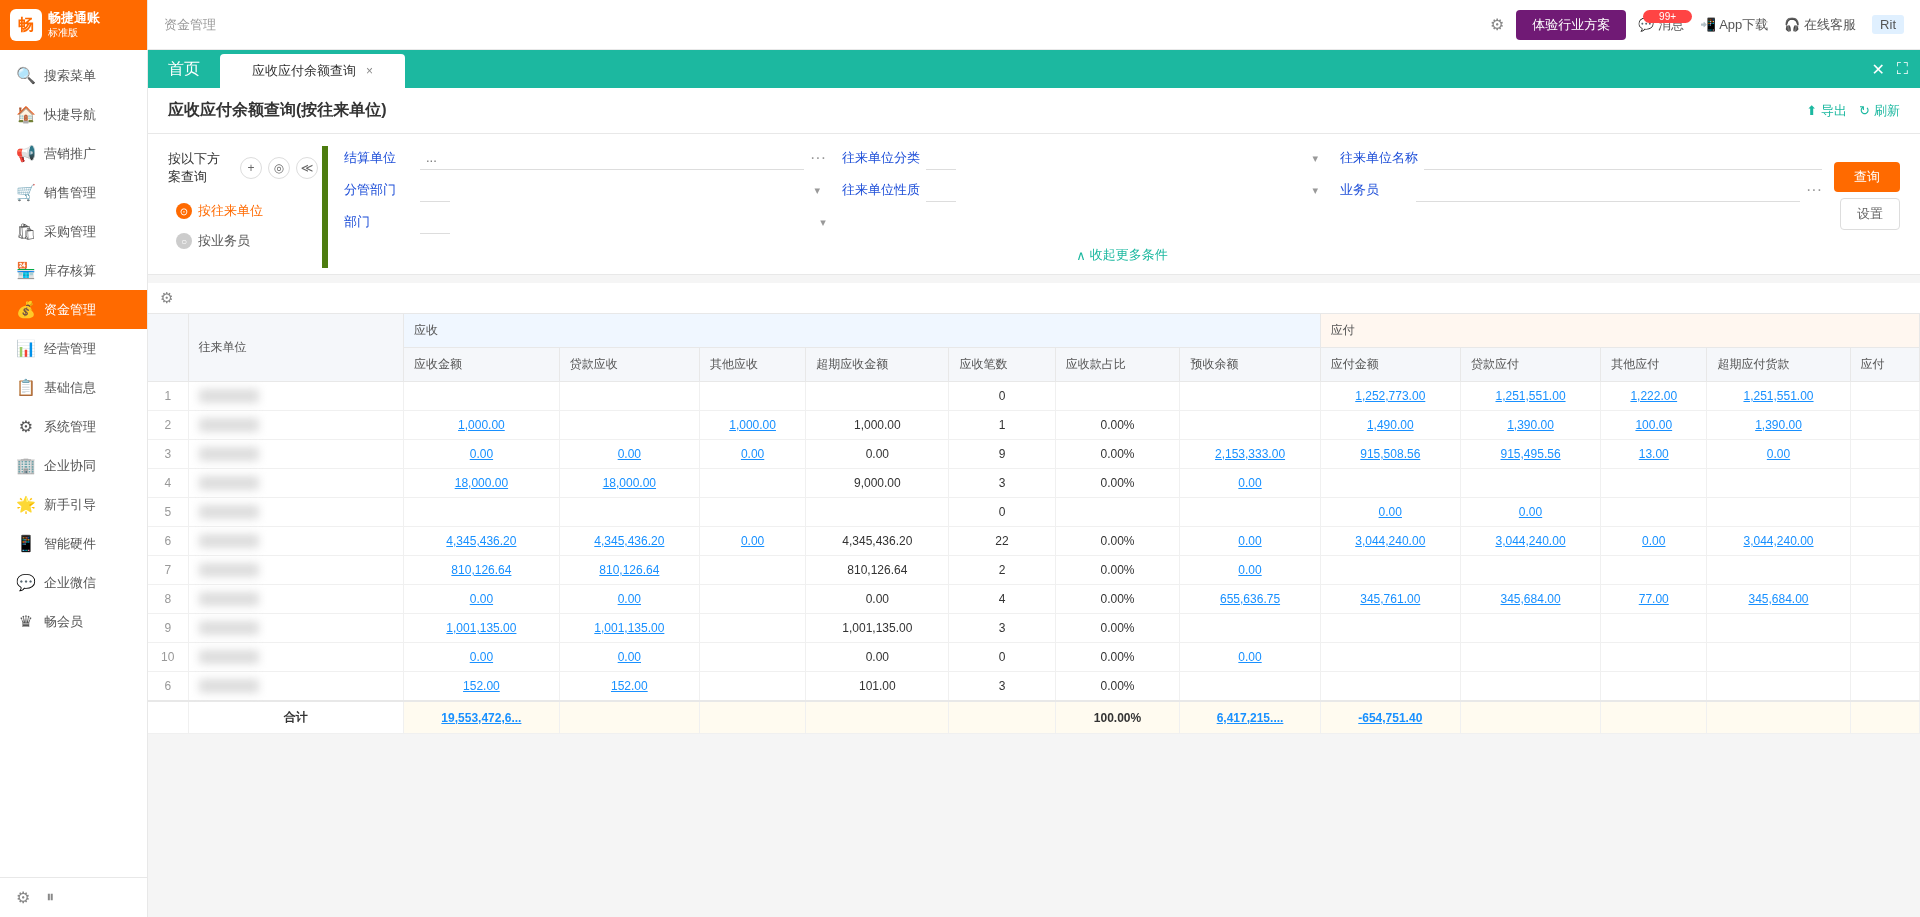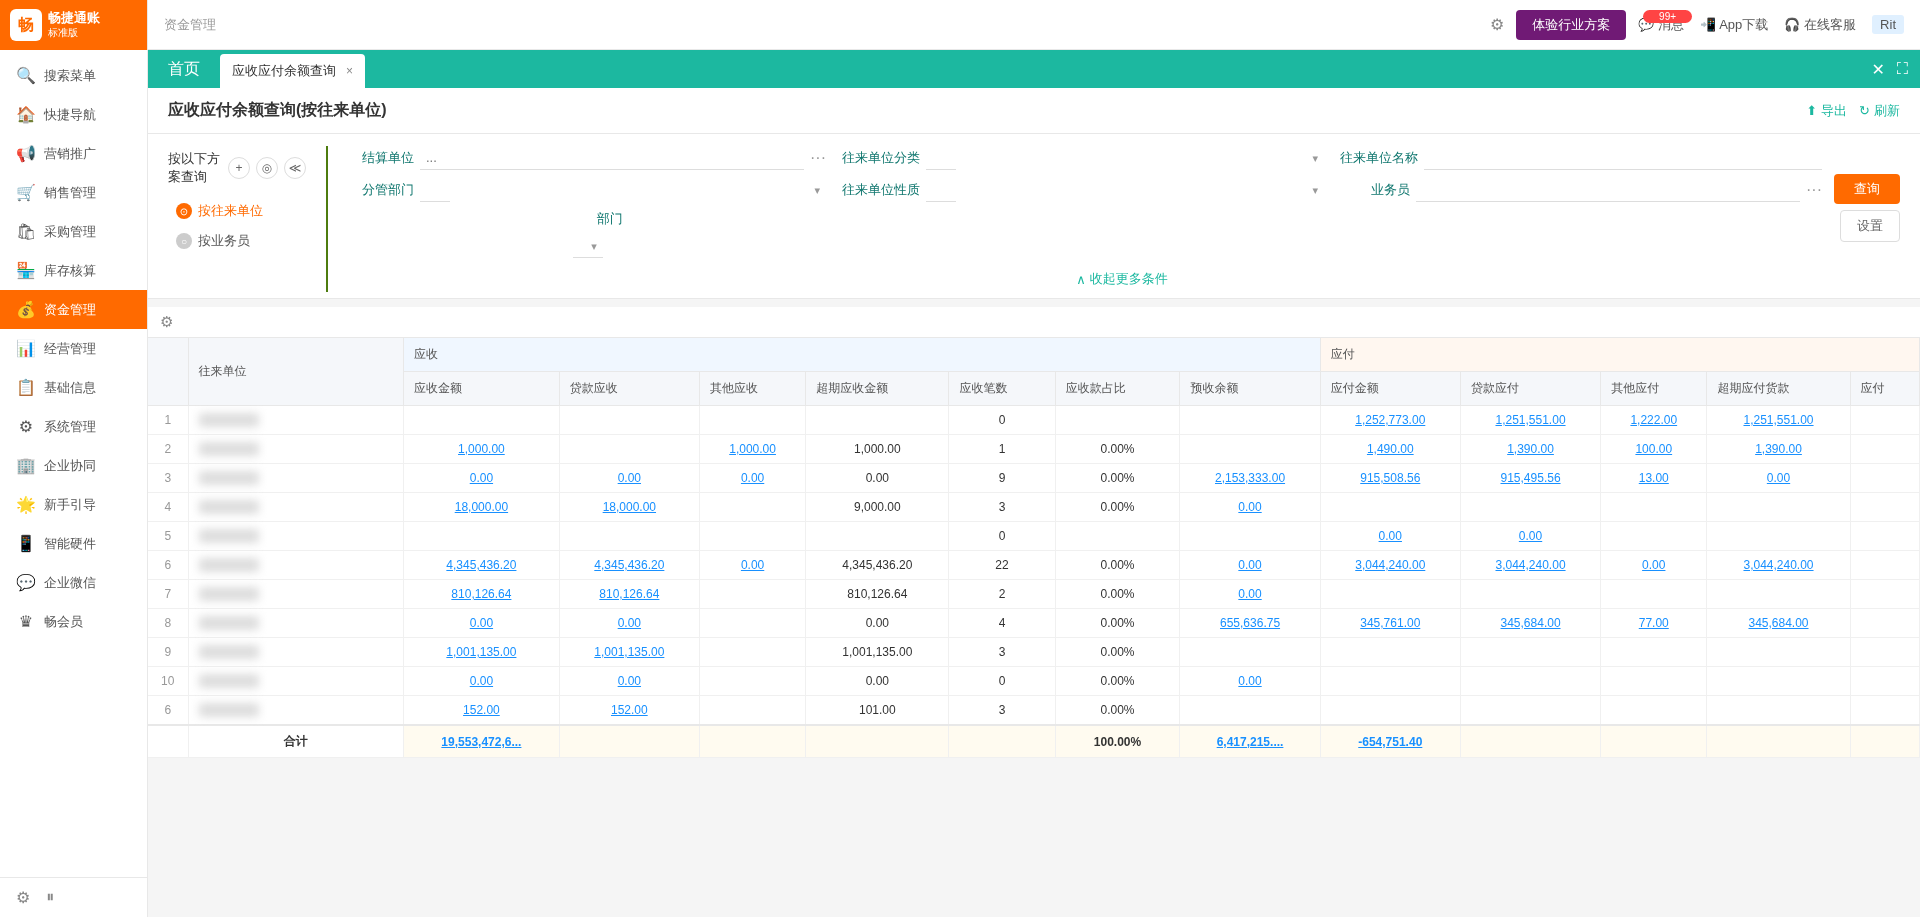--- a/index.html
+++ b/index.html
@@ -39,21 +39,21 @@
     .topbar-actions .badge-wrap { position: relative; }
     .topbar-actions .badge { position: absolute; top: -6px; right: -8px; background: #ff4444; color: #fff; font-size: 10px; border-radius: 8px; padding: 1px 16px; }
     .gear-icon { font-size: 16px; color: #888; cursor: pointer; }
 
     
     .tabbar {
       position: fixed; left: 148px; top: 50px; right: 0; height: 38px;
       background: #1cb8a0; display: flex; align-items: stretch; z-index: 98;
     }
     .tab-item {
-      display: flex; align-items: center; padding: 0 12px; font-size: 13px; cursor: pointer; gap: 6px;
+      display: flex; align-items: center; padding: 0 32px; font-size: 13px; cursor: pointer; gap: 6px;
     }
     .tab-item.home { color: #fff; font-size: 16px; padding: 0 20px; }
     .tab-item.active { background: #fff; color: #333; border-radius: 4px 4px 0 0; margin-top: 4px; }
     .tab-close { font-size: 12px; color: #888; margin-left: 4px; }
     .tabbar-right { margin-left: auto; display: flex; align-items: center; padding: 0 12px; gap: 12px; }
     .tabbar-right-icon { color: #fff; font-size: 16px; cursor: pointer; }
 
     
     .main-content {
       margin-left: 148px; margin-top: 88px; padding: 0; height: calc(100vh - 88px); overflow-y: auto; background: #f5f5f5;
@@ -63,29 +63,29 @@
     }
     .page-title { font-size: 16px; font-weight: bold; color: #333; }
     .page-actions { display: flex; gap: 12px; align-items: center; }
     .action-btn { display: flex; align-items: center; gap: 4px; color: #1cb8a0; font-size: 13px; cursor: pointer; }
 
     
     .filter-area {
       background: #fff; padding: 12px 20px 6px; border-bottom: 1px solid #e8e8e8;
     }
     .filter-sidebar-wrap { display: flex; gap: 0; }
-    .filter-left { width: 160px; border-right: 2px solid #4d7c0f; padding-right: 20px; padding-top: 4px; }
+    .filter-left { width: 160px; border-right: 6px solid #4d7c0f; padding-right: 4px; padding-top: 4px; }
     .filter-left-item { display: flex; align-items: center; gap: 6px; padding: 6px 8px; border-radius: 4px; cursor: pointer; font-size: 13px; color: #555; }
     .filter-left-item.active { color: #ff6a00; }
     .filter-left-item .orange-dot { width: 16px; height: 16px; border-radius: 50%; background: #ff6a00; display: flex; align-items: center; justify-content: center; color: #fff; font-size: 10px; }
     .filter-left-item .gray-dot { width: 16px; height: 16px; border-radius: 50%; background: #ccc; display: flex; align-items: center; justify-content: center; color: #fff; font-size: 10px; }
     .filter-right { flex: 1; padding-left: 16px; }
     .filter-row { display: flex; gap: 16px; margin-bottom: 8px; align-items: center; }
     .filter-field { display: flex; align-items: center; gap: 6px; flex: 1; }
-    .filter-label { color: #0f766e; font-size: 13px; white-space: nowrap; min-width: 70px; text-align: right; }
+    .filter-label { color: #1d4ed8; font-size: 13px; white-space: nowrap; min-width: 70px; }
     .filter-input {
       flex: 1; border: none; border-bottom: 1px solid #ddd; padding: 4px 6px; font-size: 13px; color: #333; background: transparent; outline: none;
     }
     .filter-select {
       flex: 1; border: none; border-bottom: 1px solid #ddd; padding: 4px 24px 4px 6px; font-size: 13px; color: #333; background: transparent; outline: none; appearance: none; cursor: pointer;
     }
     .select-wrap { flex: 1; position: relative; }
     .select-arrow { position: absolute; right: 6px; top: 50%; transform: translateY(-50%); color: #999; font-size: 11px; pointer-events: none; }
     .dots-btn { color: #999; cursor: pointer; font-size: 16px; }
     .collapse-btn { text-align: center; padding: 4px 0; color: #1cb8a0; font-size: 13px; cursor: pointer; display: flex; align-items: center; justify-content: center; gap: 4px; }
@@ -328,21 +328,21 @@
                 </div>
               </div>
               <div class="filter-field">
                 <span class="filter-label">业务员</span>
                 <input class="filter-input" style="">
                 <span class="dots-btn">···</span>
               </div>
             </div>
 
             <div class="filter-row">
-              <div class="filter-field" style="max-width:33%;flex-direction:column;">
+              <div class="filter-field" style="max-width:33%;">
                 <span class="filter-label">部门</span>
                 <div class="select-wrap">
                   <select class="filter-select"><option></option></select>
                   <span class="select-arrow">▾</span>
                 </div>
               </div>
             </div>
           </div>
 
           <div class="action-btns-col" style="padding-top:4px;">

